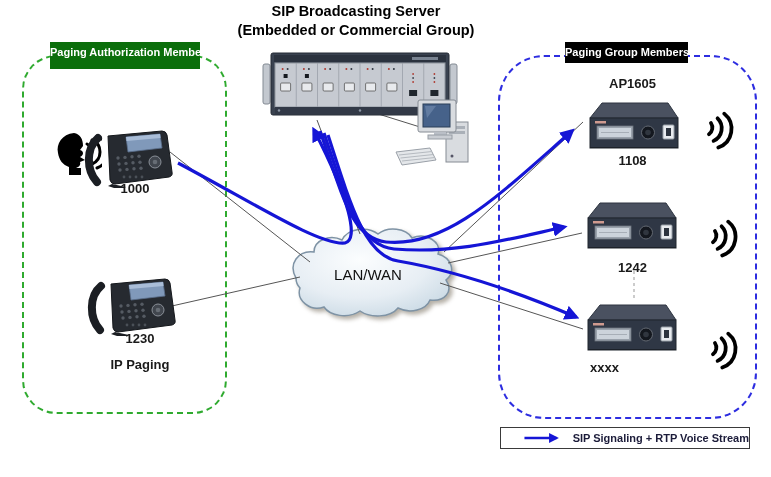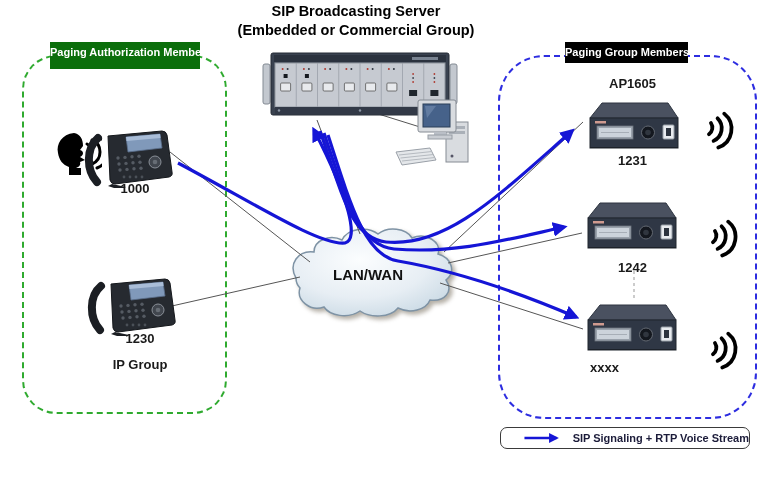--- a/index.html
+++ b/index.html
@@ -9,22 +9,22 @@
   .title-line{left:106px;width:500px;text-align:center;font-size:14.5px;font-weight:bold;color:#000000;}
   .group-box{border:2px dashed;background:transparent;}
   .group-box.green{left:22px;top:55px;width:201px;height:355px;border-color:#2faa2f;border-radius:34px;}
   .group-box.blue{left:498px;top:55px;width:255px;height:360px;border-color:#2d2de0;border-radius:46px;}
   .group-chip{color:#fff;font-size:11px;font-weight:bold;text-align:center;line-height:21px;
               white-space:nowrap;overflow:hidden;z-index:4;}
   .chip-green{left:50px;top:42px;width:150px;height:27px;background:#0b6e0b;text-align:center;}
   .chip-blue{left:565px;top:42px;width:123px;height:21px;background:#000000;}
   .dev-label{font-size:13px;font-weight:bold;color:#1a1a1a;text-align:center;z-index:6;}
   .cloud-label{left:320px;top:266px;width:96px;height:18px;text-align:center;
-               font-size:15px;font-weight:bold;color:#111;z-index:6;}
-  .legend{left:500px;top:427px;width:250px;height:22px;border:1.5px solid #3a3a3a;border-radius:7px;
+               font-size:15px;font-weight:normal;color:#111;z-index:6;}
+  .legend{left:500px;top:427px;width:250px;height:22px;border:1.5px solid #3a3a3a;border-radius:0;
           display:flex;align-items:center;padding-left:21px;box-sizing:border-box;gap:8px;z-index:7;background:#fff;}
   .legend-text{font-size:11px;font-weight:bold;color:#1c1c3a;white-space:nowrap;}
   svg{display:block;}
   .hw{z-index:5;}
   .lines{left:0;top:0;z-index:3;}
   .boxes{z-index:1;}
 </style>
 </head>
 <body>
 
@@ -238,23 +238,23 @@
   <svg class="abs hw" style="left:704px;top:214px" width="36" height="48">
       <use href="#sym-sound"></use>
     </svg>
   <svg class="abs hw" style="left:704px;top:326px" width="36" height="48">
       <use href="#sym-sound"></use>
     </svg>
 
   <div class="abs cloud-label">LAN/WAN</div>
   <div class="abs dev-label" style="left:95px;top:181px;width:80px">1000</div>
   <div class="abs dev-label" style="left:100px;top:331px;width:80px">1230</div>
-  <div class="abs dev-label" style="left:100px;top:357px;width:80px">IP Group</div>
+  <div class="abs dev-label" style="left:100px;top:357px;width:80px">IP Paging</div>
   <div class="abs dev-label" style="left:580px;top:76px;width:105px">AP1605</div>
-  <div class="abs dev-label" style="left:580px;top:153px;width:105px">1231</div>
+  <div class="abs dev-label" style="left:580px;top:153px;width:105px">1108</div>
   <div class="abs dev-label" style="left:580px;top:260px;width:105px">1242</div>
   <div class="abs dev-label" style="left:552px;top:360px;width:105px">xxxx</div>
 
   <div class="abs legend">
     <svg width="52" height="12" viewBox="0 0 52 12">
       <defs>
         <marker id="lab" viewBox="0 0 10 10" refX="7.5" refY="5" markerWidth="4" markerHeight="4" orient="auto">
           <path d="M0 0 L10 5 L0 10 Z" fill="#1515d6"></path>
         </marker>
       </defs>

